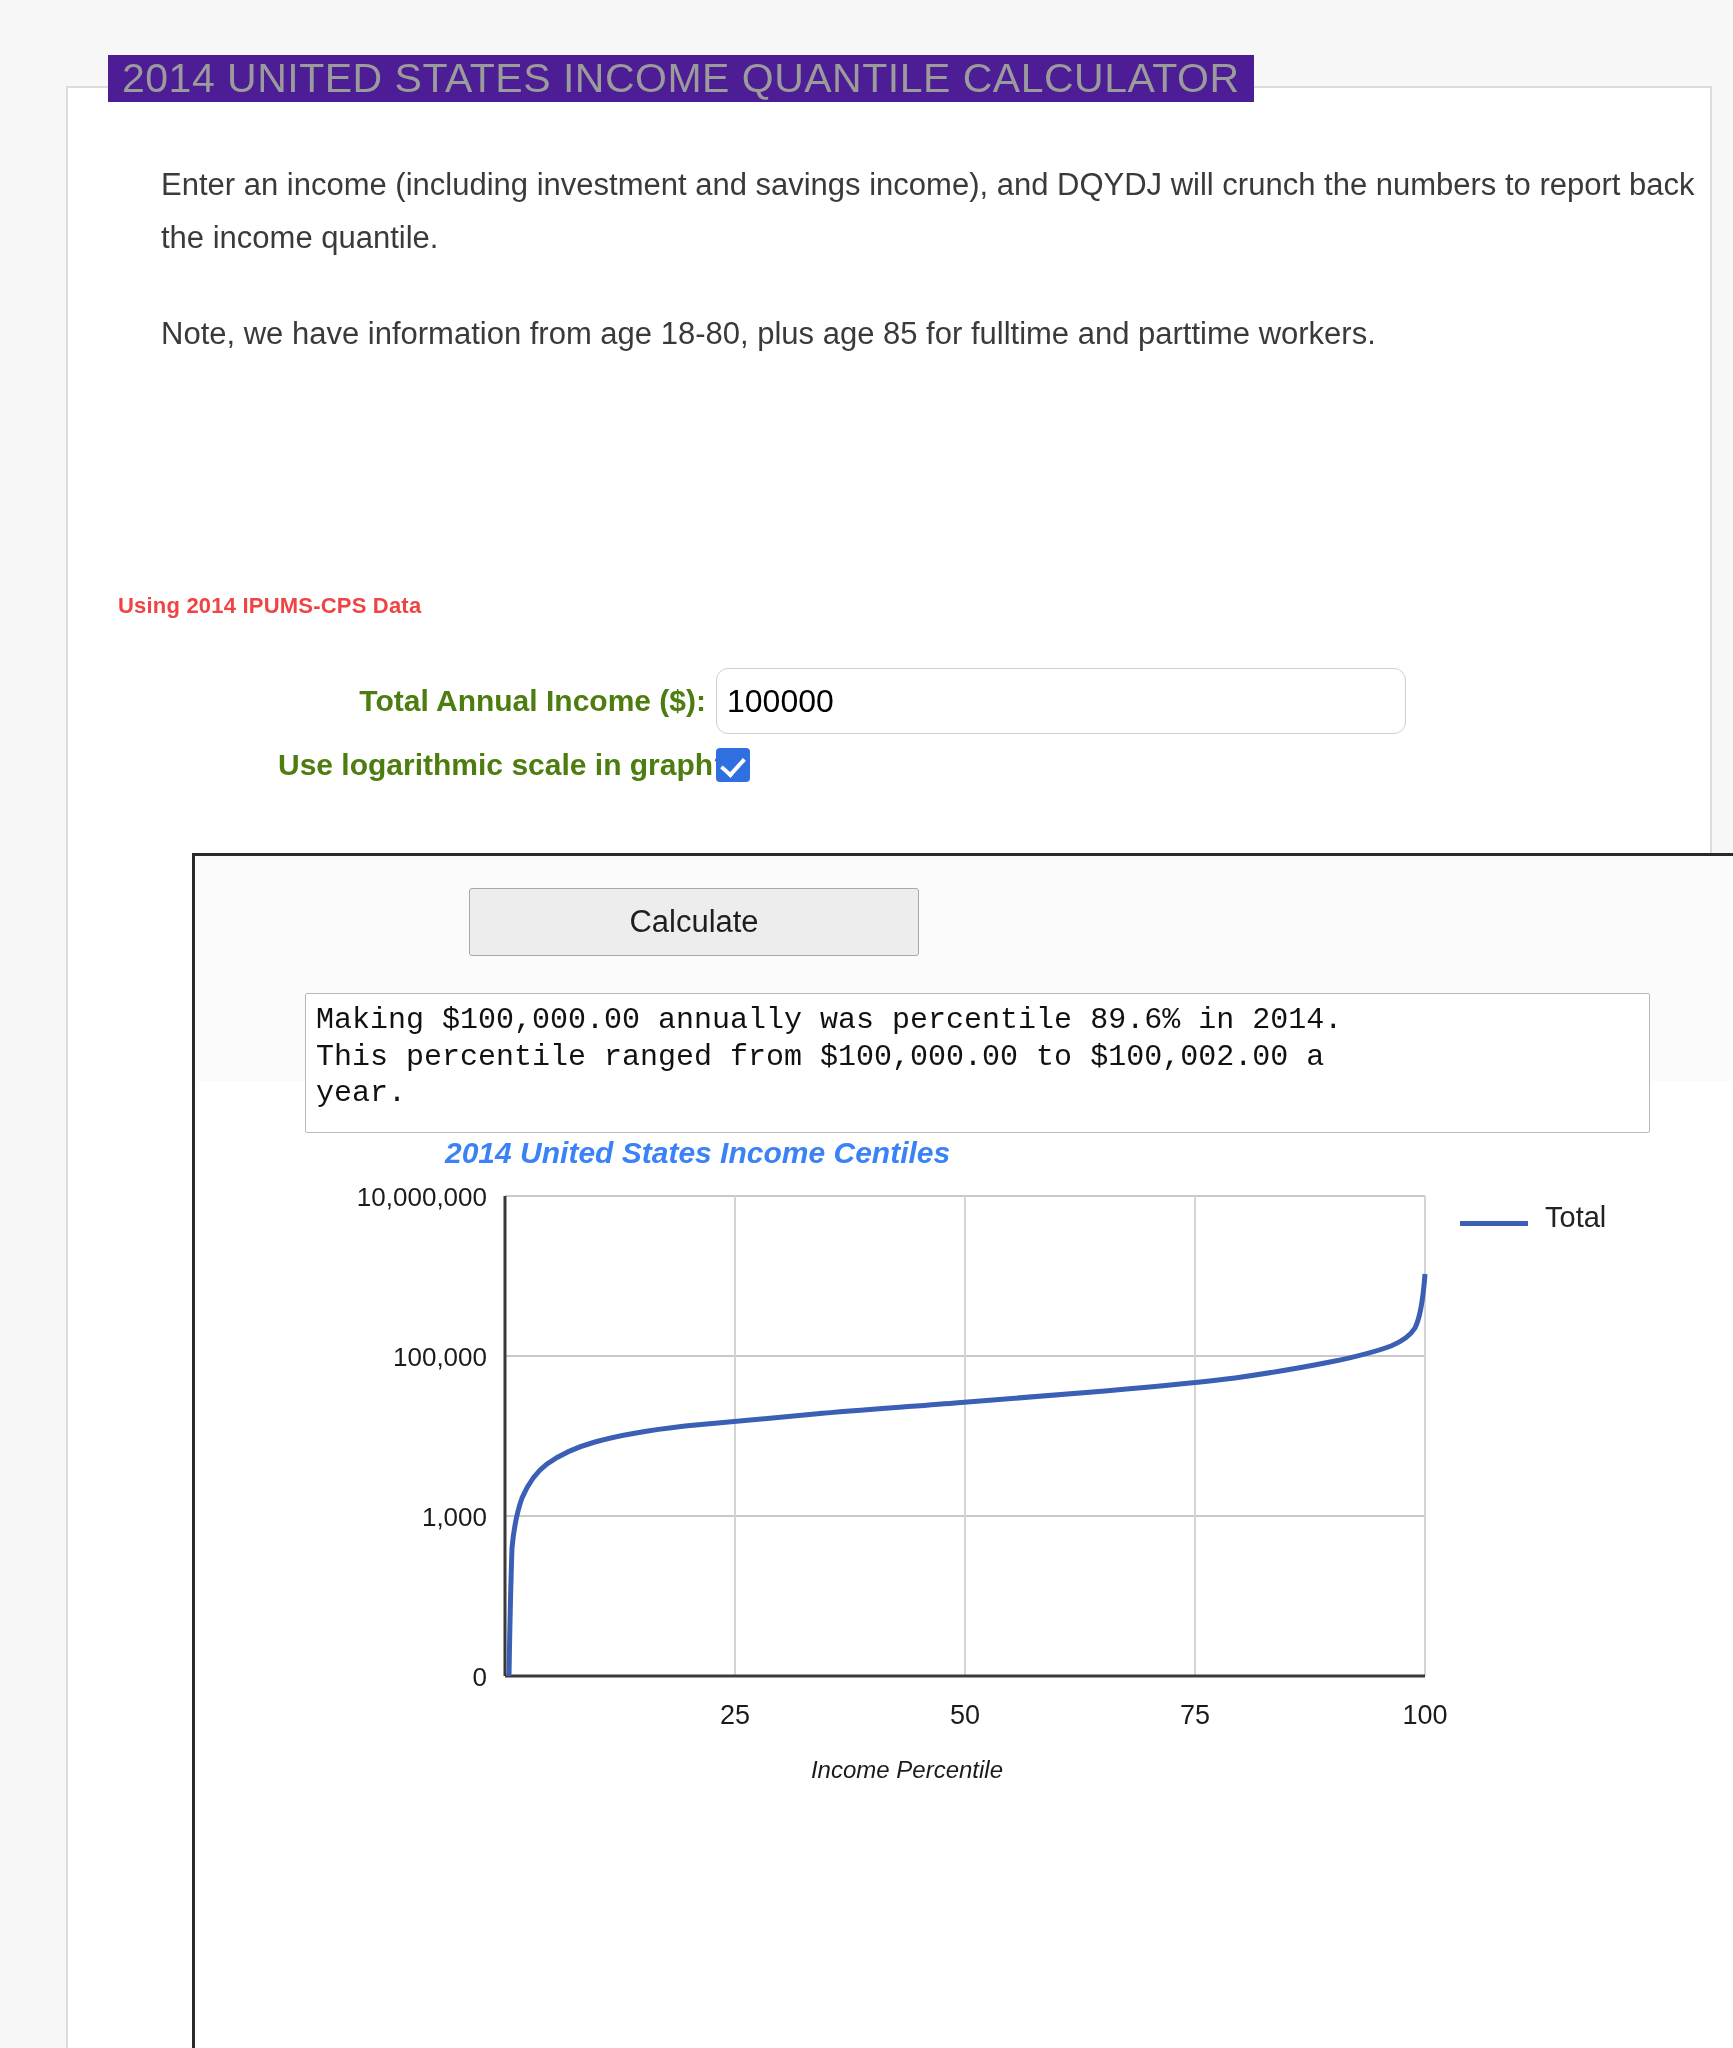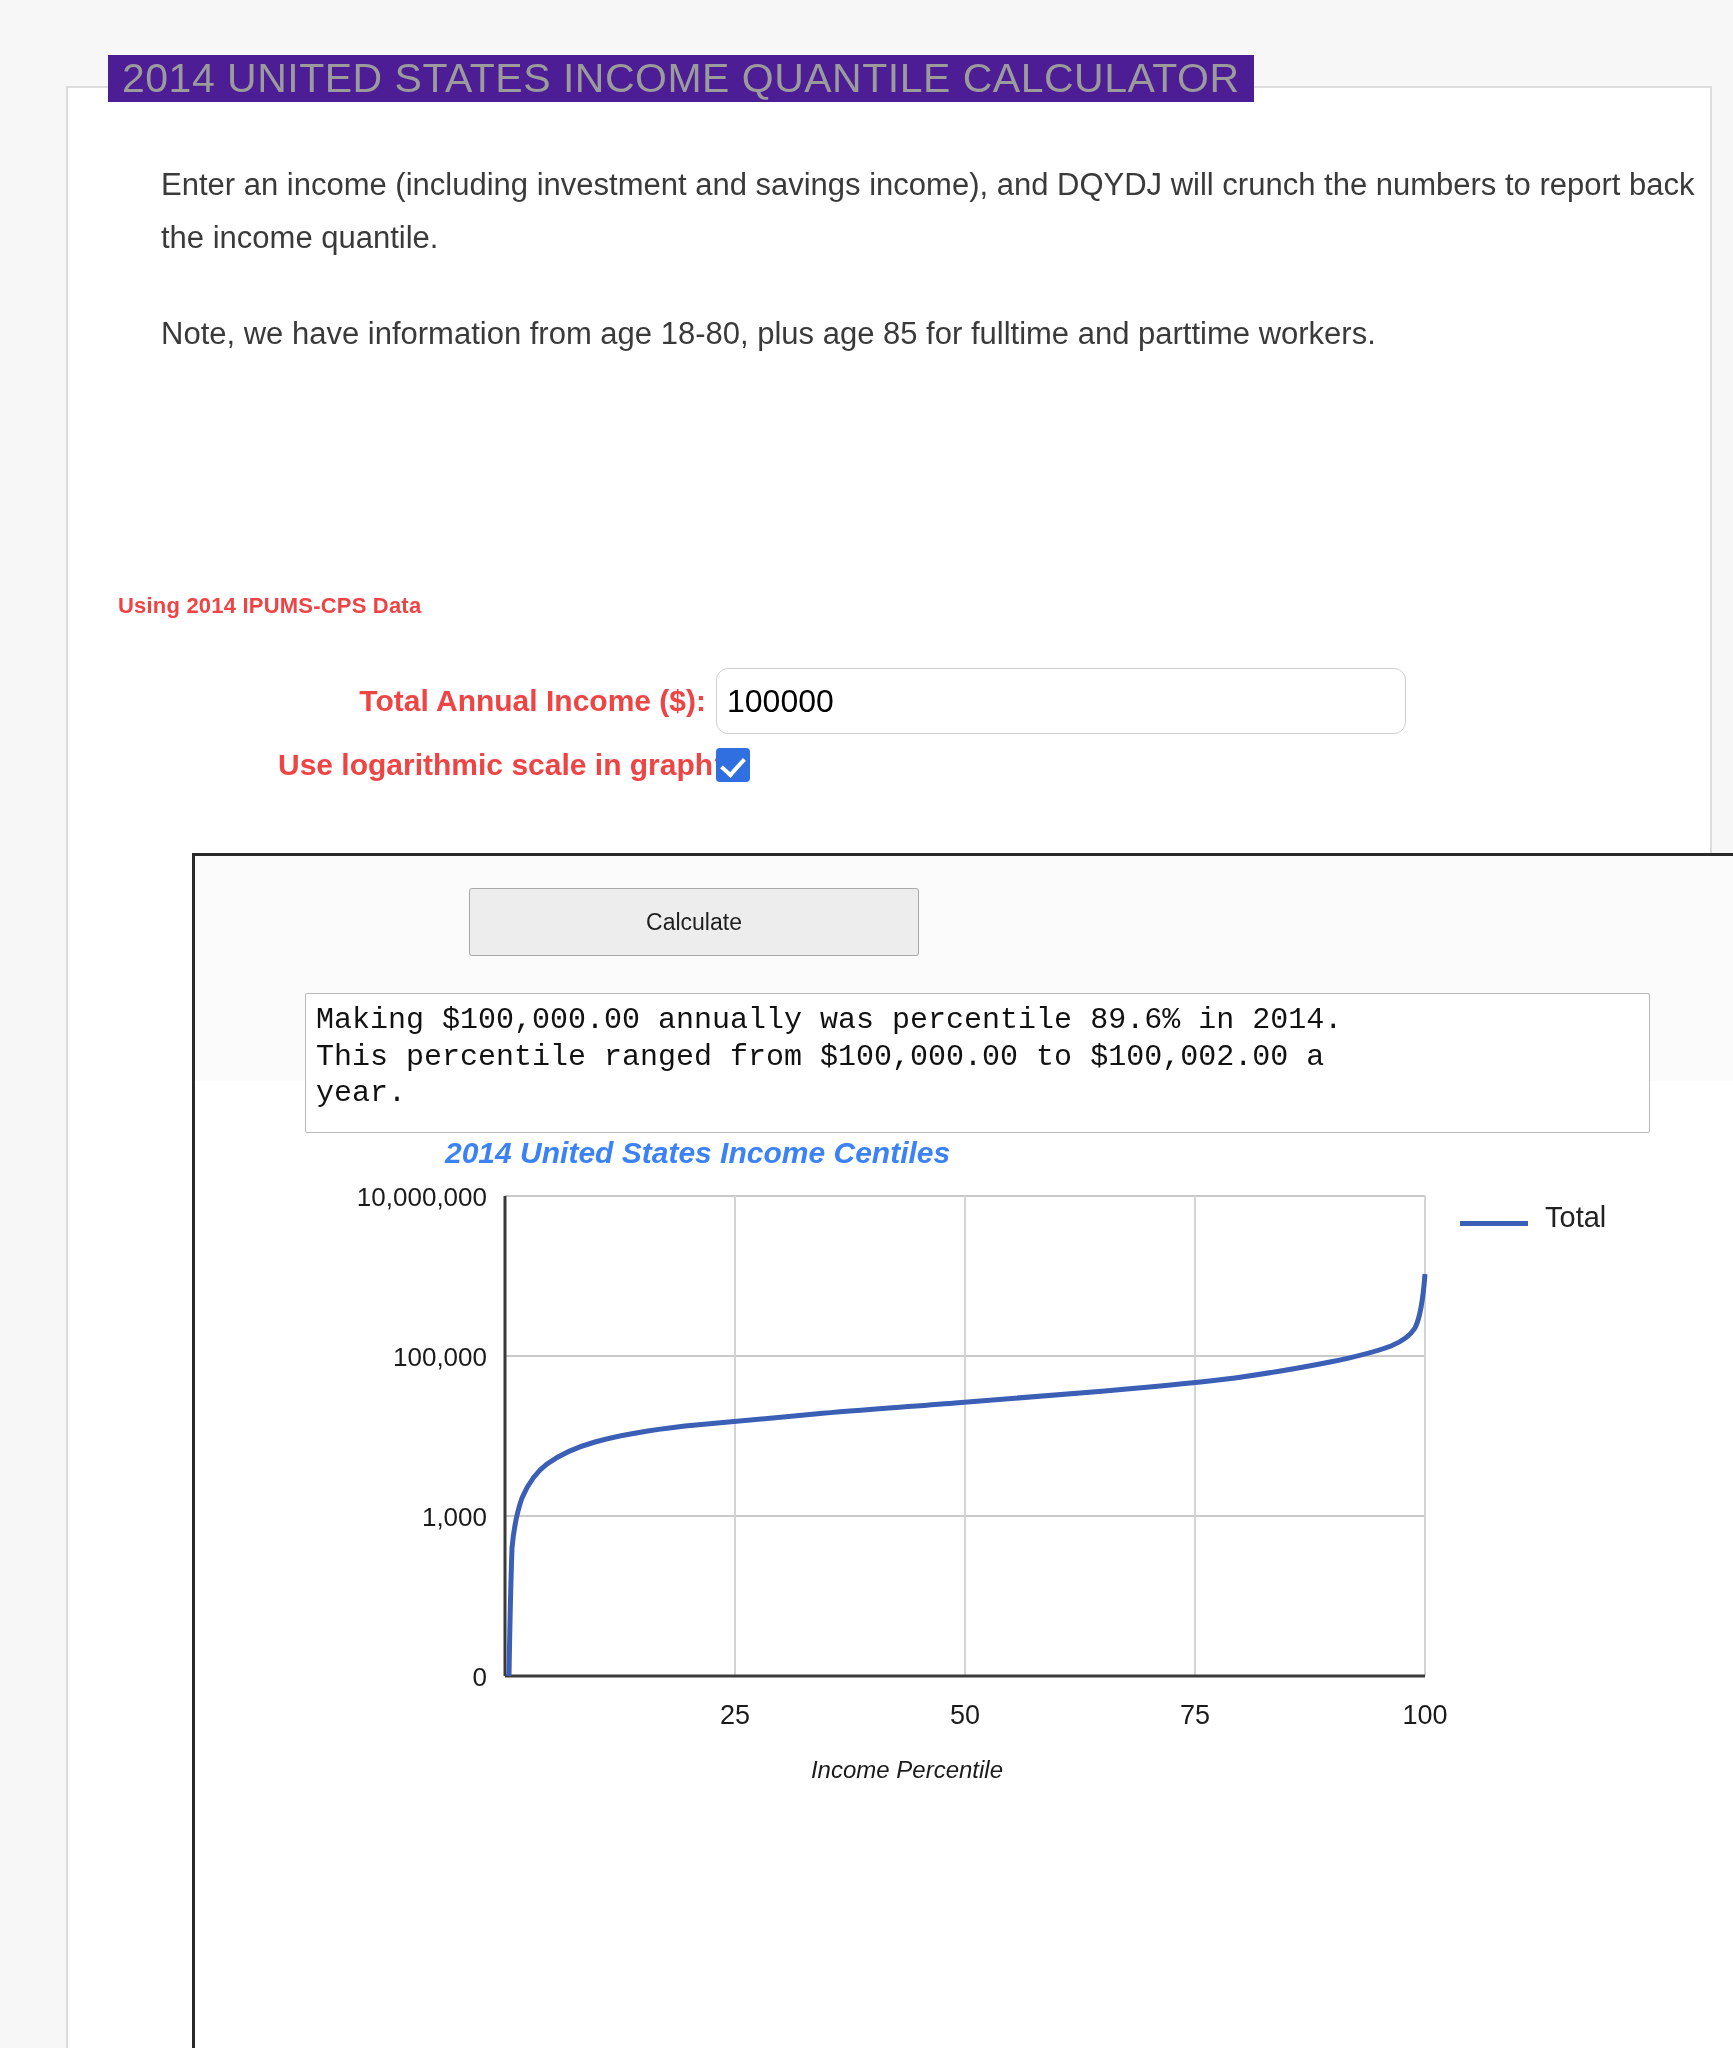--- a/index.html
+++ b/index.html
@@ -78,21 +78,21 @@
     width: 1340px;
   }
   .form-row {
     display: flex;
     align-items: center;
     margin-bottom: 14px;
   }
   .form-label {
     font-size: 30px;
     font-weight: bold;
-    color: #ef4444;
+    color: #4d7c0f;
     text-align: right;
     width: 438px;
     padding-right: 10px;
     box-sizing: border-box;
     white-space: nowrap;
   }
   .income-input {
     width: 690px;
     height: 66px;
     font-size: 32px;
@@ -150,21 +150,21 @@
     top: 32px;
     display: flex;
     gap: 50px;
   }
   .btn {
     width: 450px;
     height: 68px;
     background: #ededed;
     border: 1px solid #a8a8a8;
     border-radius: 3px;
-    font-size: 23px;
+    font-size: 31px;
     font-family: "Liberation Sans", sans-serif;
     color: #1e1e1e;
     cursor: pointer;
   }
 
   .result-text {
     position: absolute;
     left: 110px;
     top: 137px;
     width: 1345px;

